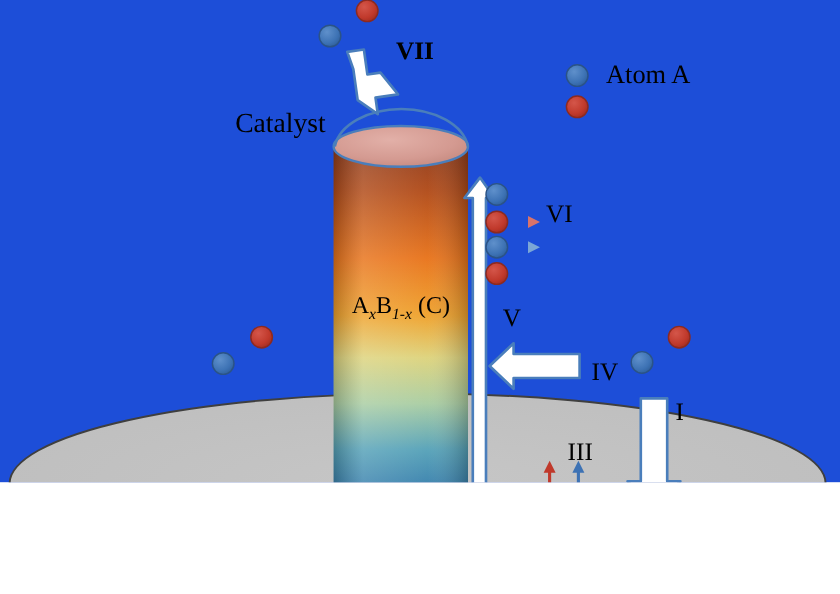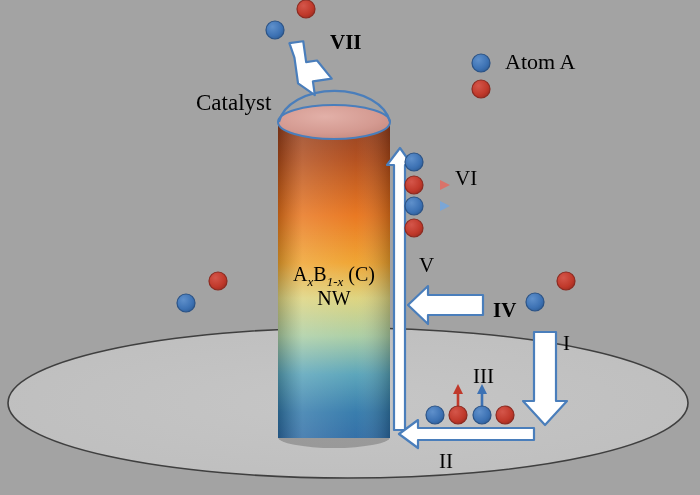--- a/index.html
+++ b/index.html
@@ -3,22 +3,22 @@
 <meta charset="utf-8">
 <style>
   html, body {
     margin: 0;
     padding: 0;
     background: #ffffff;
   }
   #stage {
     position: relative;
     width: 700px;
-    height: 495px;
-    background: #a3a3a3;
+    height: 402px;
+    background: #1d4ed8;
     overflow: hidden;
     font-family: "Liberation Serif", "DejaVu Serif", serif;
   }
   #canvas {
     position: absolute;
     left: 0;
     top: 0;
     width: 700px;
     height: 495px;
   }
@@ -204,27 +204,26 @@
       <circle cx="481" cy="63" r="9" fill="url(#atomA)" stroke="#2b5386" stroke-width="1.2"></circle>
       <circle cx="481" cy="89" r="9" fill="url(#atomB)" stroke="#8c2a20" stroke-width="1.2"></circle>
     </g>
   </svg>
 
   <div class="lbl legend-text" style="left:505px; top:51px;">Atom A</div>
 
   <div class="lbl big" style="left:196px; top:91px;text-align:center;">Catalyst</div>
 
 
-  <div class="lbl nw-label" style="left:278px; top:264px; width:112px;">
+  <div class="lbl nw-label" style="left:278px; top:245px; width:112px;">
     <div><span>A</span><span class="sub it">x</span><span>B</span><span class="sub it">1-x</span>
       <span>(C)</span></div>
-    <div>NW</div>
   </div>
 
   <div class="lbl roman" style="left:330px; top:32px;font-weight:bold;">VII</div>
   <div class="lbl roman" style="left:455px; top:168px;">VI</div>
   <div class="lbl roman" style="left:419px; top:255px;">V</div>
-  <div class="lbl roman" style="left:493px; top:300px;font-weight:bold;">IV</div>
+  <div class="lbl roman" style="left:493px; top:300px;">IV</div>
   <div class="lbl roman" style="left:563px; top:333px;">I</div>
   <div class="lbl roman" style="left:473px; top:366px;">III</div>
   <div class="lbl roman" style="left:439px; top:451px;">II</div>
 
 </div>
 
 </body></html>

